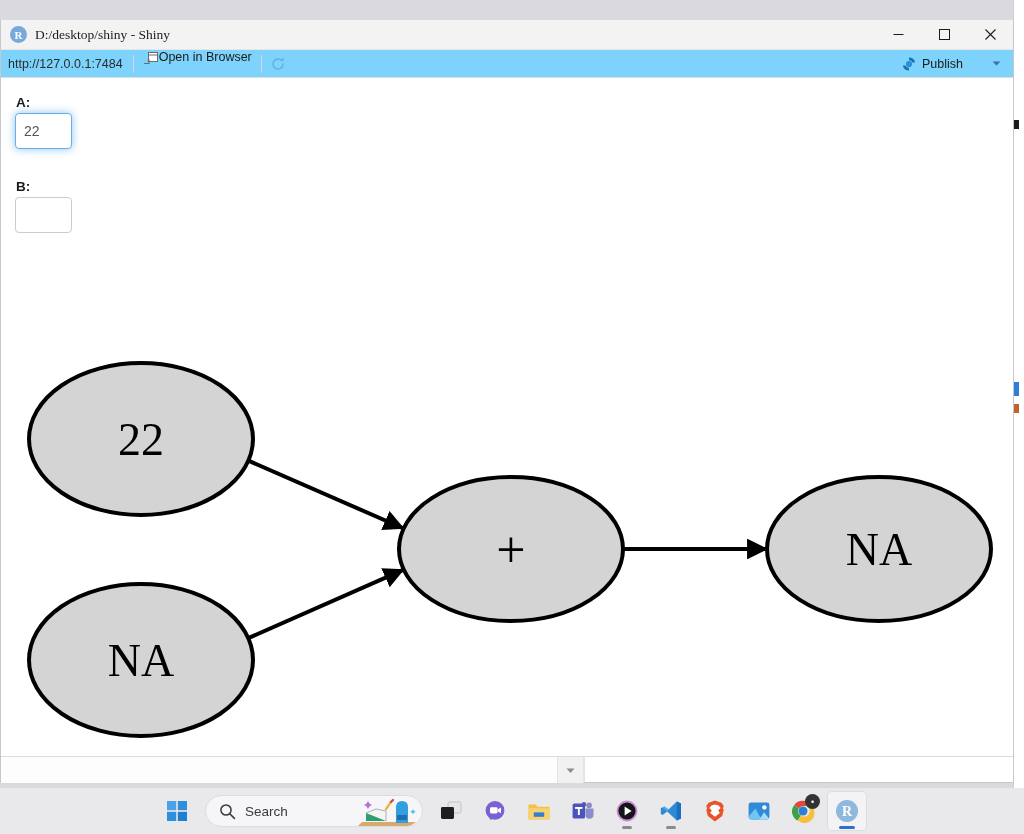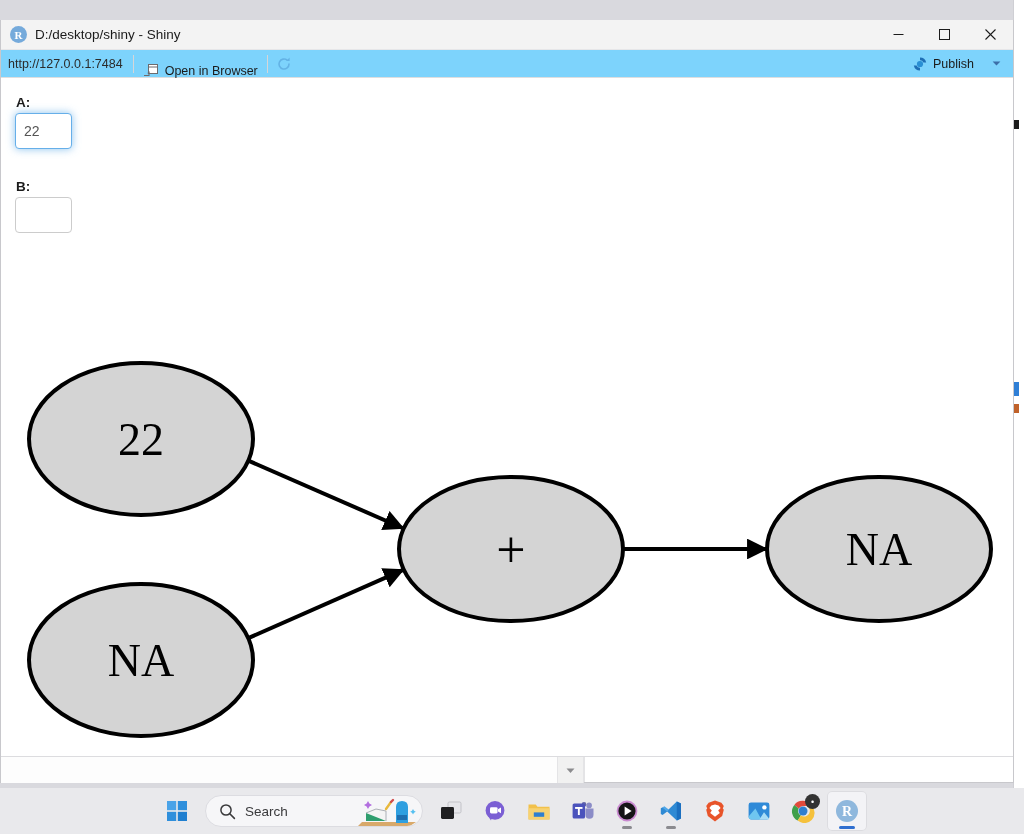--- a/index.html
+++ b/index.html
@@ -60,20 +60,21 @@
     font-size: 11px;
     font-weight: bold;
     display: flex; align-items: center; justify-content: center;
     font-family: "Liberation Serif", serif;
     flex: none;
   }
   .title-text {
     font-size: 13.5px;
     color: #1b1b1b;
     white-space: nowrap;
+    font-family: Liberation Serif, serif;
   }
   .win-controls {
     margin-left: auto;
     display: flex;
     height: 30px;
   }
   .win-btn {
     width: 46px; height: 30px;
     display: flex; align-items: center; justify-content: center;
     color: #1b1b1b;
@@ -93,38 +94,37 @@
     font-size: 12.5px;
     color: #2b2b2b;
     padding-left: 7px;
     padding-right: 10px;
     white-space: nowrap;
   }
   .tb-sep {
     width: 1px; height: 18px; background: #d6d6d8;
   }
   .tb-item {
-    display: flex; align-items: flex-end;
-    gap: 6px;
+    display: flex; align-items: flex-start;
     padding: 0 9px;
     height: 28px;
     font-size: 12.5px;
     color: #1b1b1b;
     white-space: nowrap;
   }
   .tb-refresh {
     padding: 0 8px;
     display: flex; align-items: center; height: 28px;
     opacity: .38;
   }
   .publish-area {
     margin-left: auto;
     display: flex;
     align-items: center;
-    gap: 10px;
+    gap: 21px;
     padding-right: 8px;
     height: 28px;
   }
   .publish-btn {
     display: flex; align-items: center; gap: 5px;
     padding: 0 4px; height: 24px;
     font-size: 12.5px;
     color: #1b1b1b;
   }
   .caret-btn {

